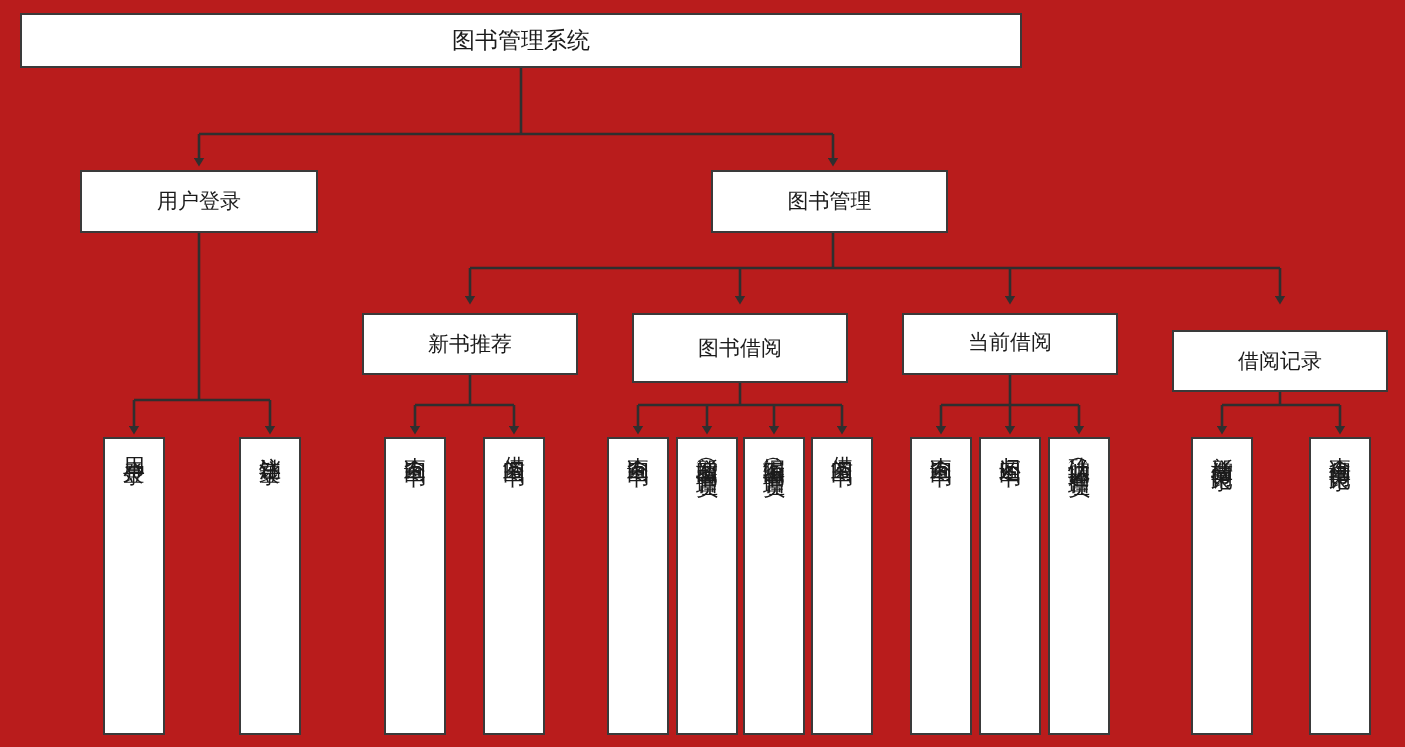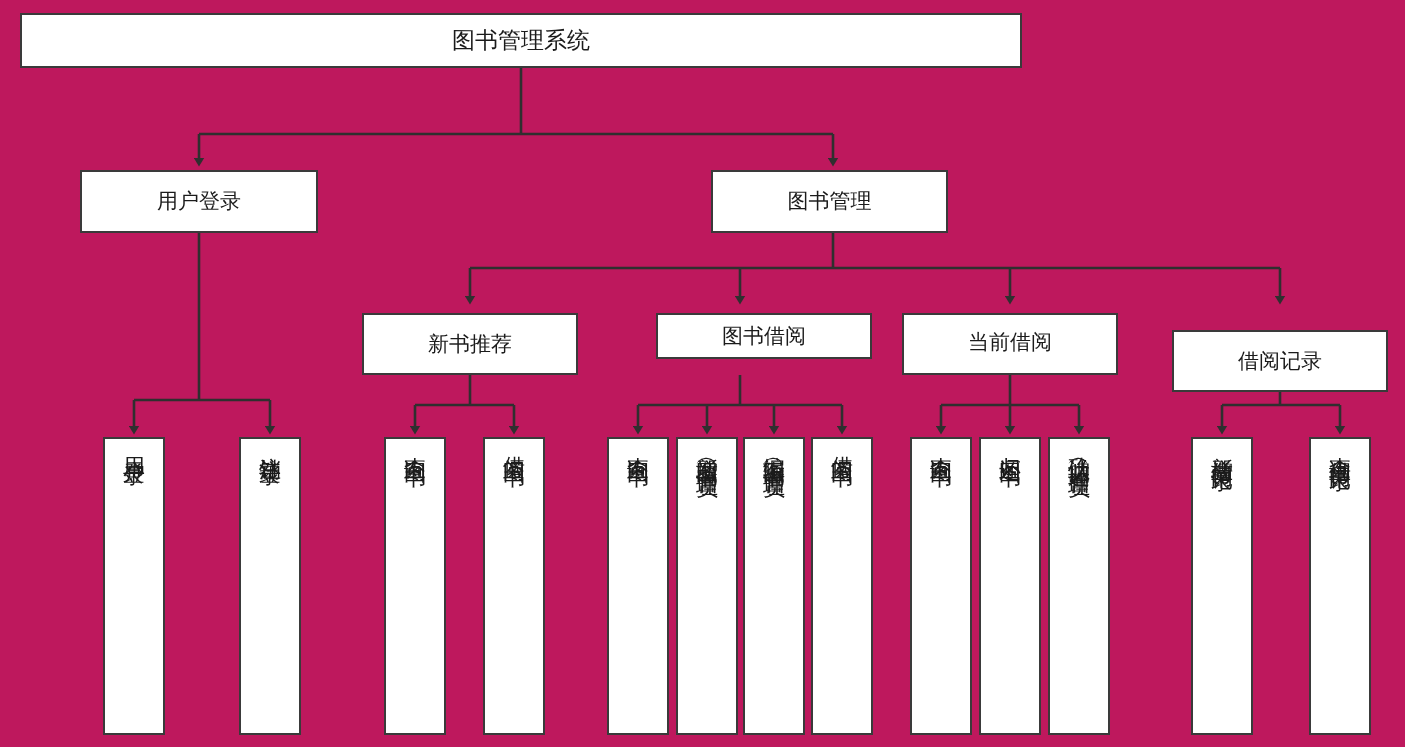--- a/index.html
+++ b/index.html
@@ -8,21 +8,21 @@
     padding: 0;
     background: #ffffff;
   }
   body {
     font-family: "DejaVu Sans", "Liberation Sans", sans-serif;
   }
   #canvas {
     position: relative;
     width: 1405px;
     height: 747px;
-    background: #be185d;
+    background: #b91c1c;
     overflow: hidden;
   }
   #wires {
     position: absolute;
     left: 0;
     top: 0;
     width: 1405px;
     height: 747px;
     pointer-events: none;
   }
@@ -133,21 +133,21 @@
   <div class="node level1" style="left:80px; top:170px; width:238px; height:63px;">
     <span class="label">用户登录</span>
   </div>
   <div class="node level2" style="left:362px; top:313px; width:216px; height:62px;">
     <span class="label">新书推荐</span>
   </div>
 
   <div class="node level1" style="left:711px; top:170px; width:237px; height:63px;">
     <span class="label">图书管理</span>
   </div>
-  <div class="node level2" style="left:656px; top:313px; width:216px; height:46px;">
+  <div class="node level2" style="left:632px; top:313px; width:216px; height:70px;">
     <span class="label">图书借阅</span>
   </div>
   <div class="node level2" style="left:902px; top:313px; width:216px; height:62px;font-family:Liberation Mono, monospace;">
     <span class="label">当前借阅</span>
   </div>
   <div class="node level2" style="left:1172px; top:330px; width:216px; height:62px;">
     <span class="label">借阅记录</span>
   </div>
 
   <div class="node leaf" style="left:103px; top:437px; width:62px; height:298px;">

